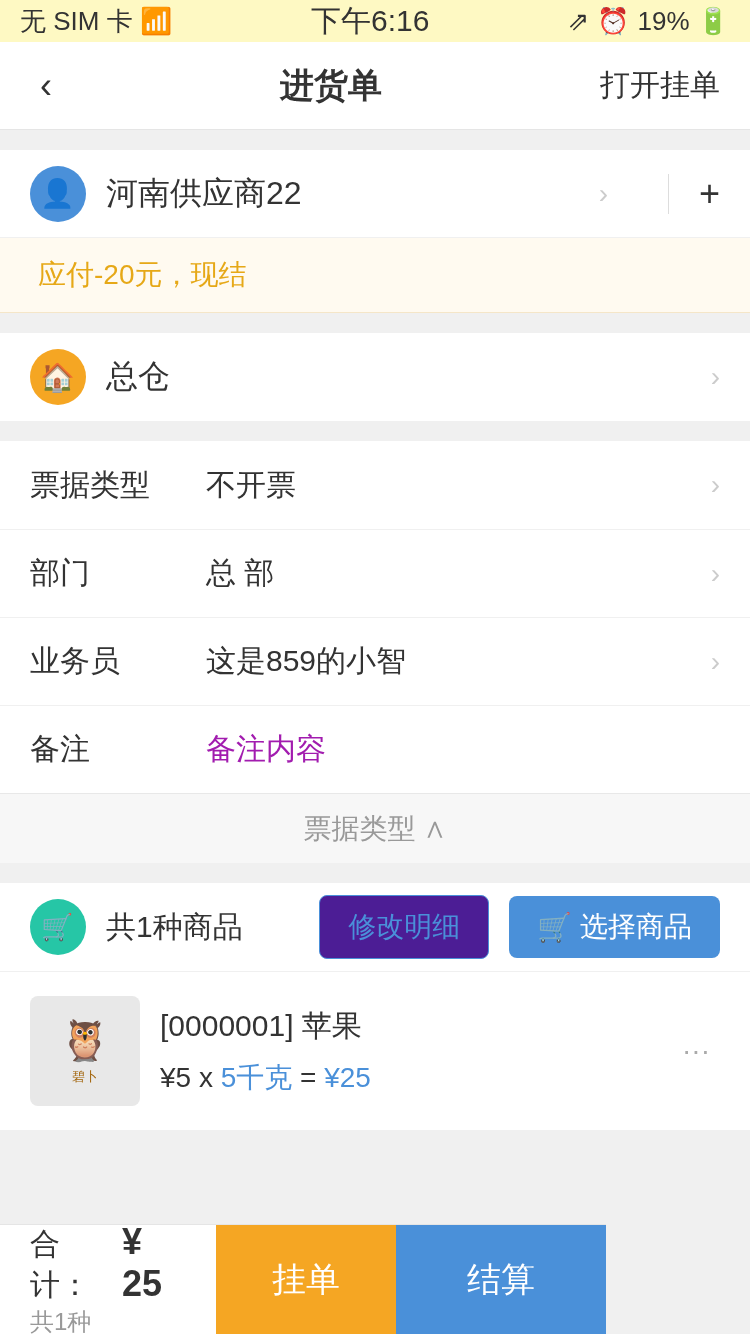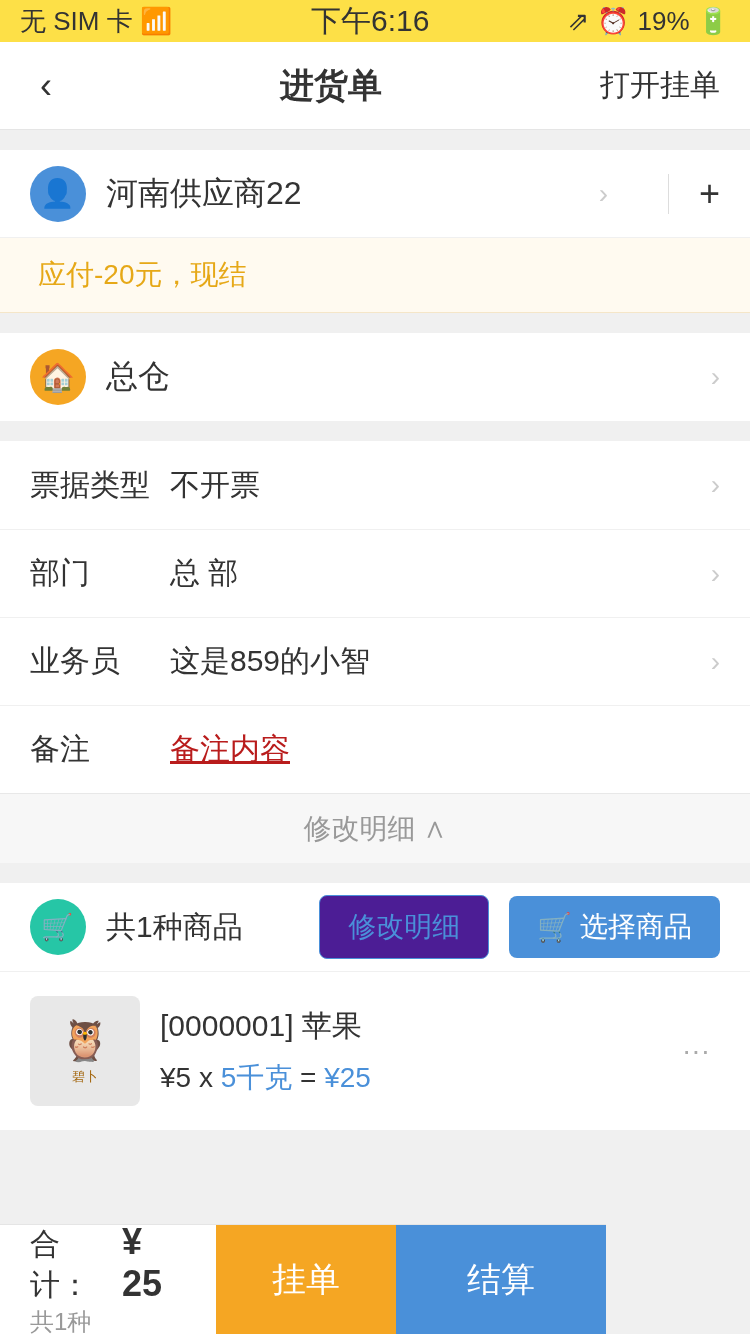--- a/index.html
+++ b/index.html
@@ -10,21 +10,21 @@
       font-family: -apple-system, "PingFang SC", "Helvetica Neue", Arial, sans-serif;
       background: #f0f0f0;
       font-size: 32px;
       color: #333;
     }
 
     
     .status-bar {
       width: 750px;
       height: 42px;
-      background: #fde047;
+      background: #fef9c3;
       display: flex;
       align-items: center;
       justify-content: space-between;
       padding: 0 20px;
       font-size: 26px;
       color: #333;
     }
     .status-left { display: flex; align-items: center; gap: 8px; }
     .status-center { font-size: 30px; font-weight: 500; }
     .status-right { display: flex; align-items: center; gap: 8px; font-size: 26px; }
@@ -158,35 +158,35 @@
     }
 
     
     .form-row {
       background: #fff;
       display: flex;
       align-items: center;
       padding: 12px 30px;
       height: 88px;
       border-top: 1px solid #f0f0f0;
+      gap: 36px;
     }
     .form-label {
       font-size: 30px;
       color: #333;
       width: 140px;
       flex-shrink: 0;
     }
     .form-value {
       flex: 1;
       font-size: 30px;
       color: #333;
     }
     .form-value.placeholder {
-      color: #b91c1c;
-      text-decoration: underline;
+      color: #a21caf;
     }
 
     
     .collapse-row {
       background: #f7f7f7;
       display: flex;
       align-items: center;
       justify-content: center;
       height: 70px;
       border-top: 1px solid #e8e8e8;
@@ -424,21 +424,21 @@
       <div class="form-value">这是859的小智</div>
       <div class="chevron-right">›</div>
     </div>
 
     <div class="form-row">
       <div class="form-label">备注</div>
       <div class="form-value placeholder">备注内容</div>
     </div>
 
     <div class="collapse-row">
-      <span>修改明细 ∧</span>
+      <span>票据类型 ∧</span>
     </div>
   </div>
 
   <div class="section-gap"></div>
 
   <div class="white-card">
     <div class="products-header">
       <div class="products-icon">
         <span style="font-size:26px;">🛒</span>
       </div>

